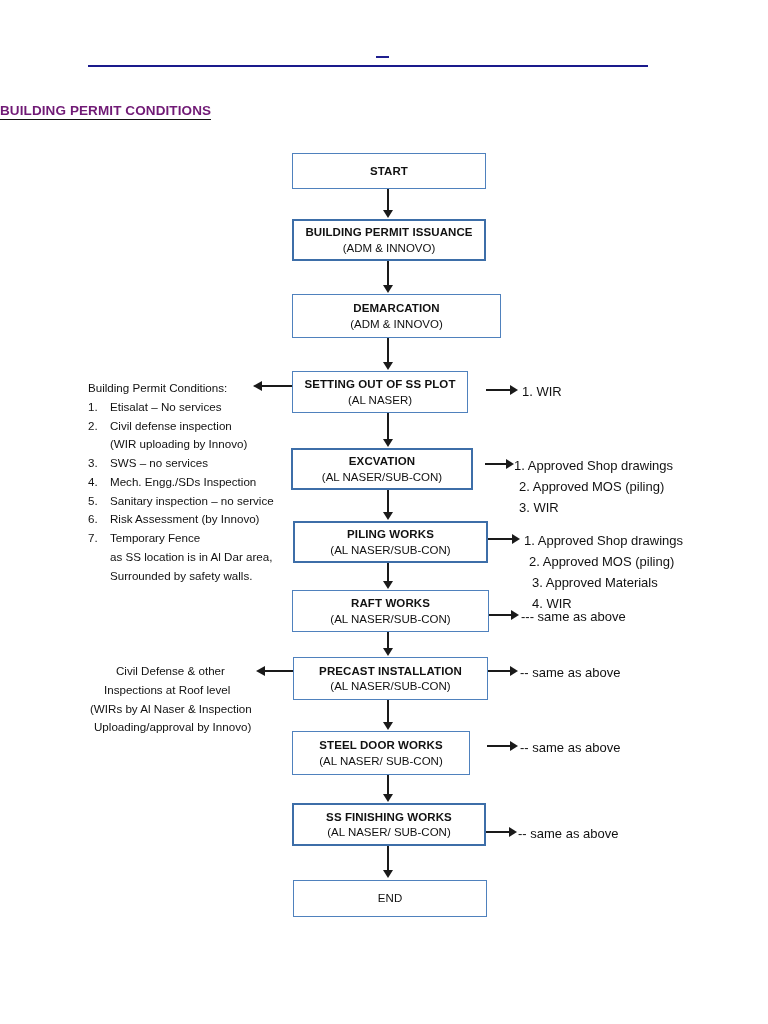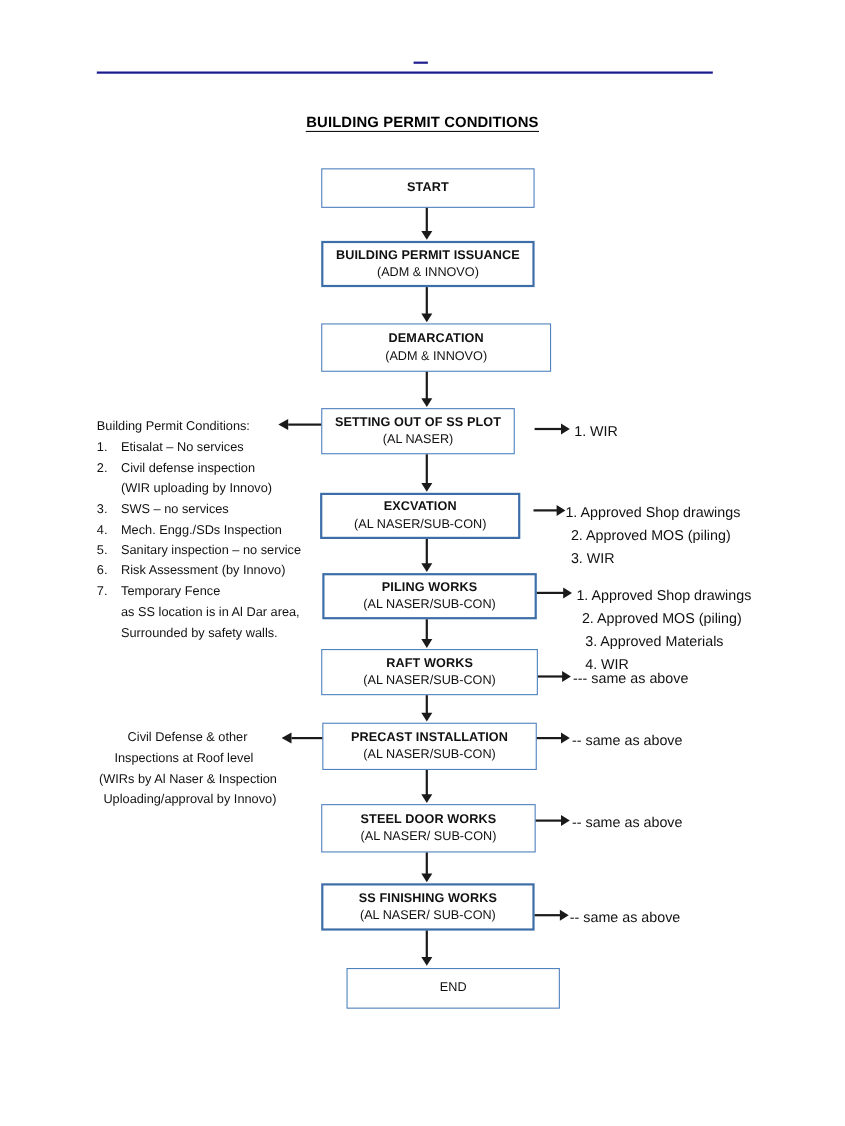--- a/index.html
+++ b/index.html
@@ -39,25 +39,25 @@
     height: 2px;
     background: #1a1a8c;
   }
 
   
   .doc-title {
     position: absolute;
     left: 0;
     top: 103px;
     width: 768px;
-    text-align: center;
+    text-align: left;
     font-size: 13.5px;
     font-weight: bold;
     letter-spacing: 0.1px;
-    color: #000000;
+    color: #701a75;
   }
   .doc-title span {
     border-bottom: 1.6px solid #111111;
     padding-bottom: 1px;
   }
 
   
   .fbox {
     position: absolute;
     box-sizing: border-box;
@@ -201,31 +201,31 @@
   <div class="fbox" style="left:292px; top:590px; width:197px; height:42px;">
     <div class="t1">RAFT WORKS</div>
     <div class="t2">(AL NASER/SUB-CON)</div>
   </div>
 
   <div class="fbox" style="left:293px; top:657px; width:195px; height:43px;">
     <div class="t1">PRECAST INSTALLATION</div>
     <div class="t2">(AL NASER/SUB-CON)</div>
   </div>
 
-  <div class="fbox" style="left:292px; top:731px; width:195px; height:44px;">
+  <div class="fbox" style="left:292px; top:731px; width:178px; height:44px;">
     <div class="t1">STEEL DOOR WORKS</div>
     <div class="t2">(AL NASER/ SUB-CON)</div>
   </div>
 
   <div class="fbox heavy" style="left:292px; top:803px; width:194px; height:43px;">
     <div class="t1">SS FINISHING WORKS</div>
     <div class="t2">(AL NASER/ SUB-CON)</div>
   </div>
 
-  <div class="fbox" style="left:293px; top:880px; width:194px; height:37px;margin-left:22px;">
+  <div class="fbox" style="left:293px; top:880px; width:194px; height:37px;">
     <div class="t1 plain">END</div>
   </div>
 
   <div class="vline" style="left:387px; top:189px; height:22px;"></div>
   <div class="vhead" style="left:383px; top:210px;"></div>
 
   <div class="vline" style="left:387px; top:261px; height:25px;"></div>
   <div class="vhead" style="left:383px; top:285px;"></div>
 
   <div class="vline" style="left:387px; top:338px; height:25px;"></div>

